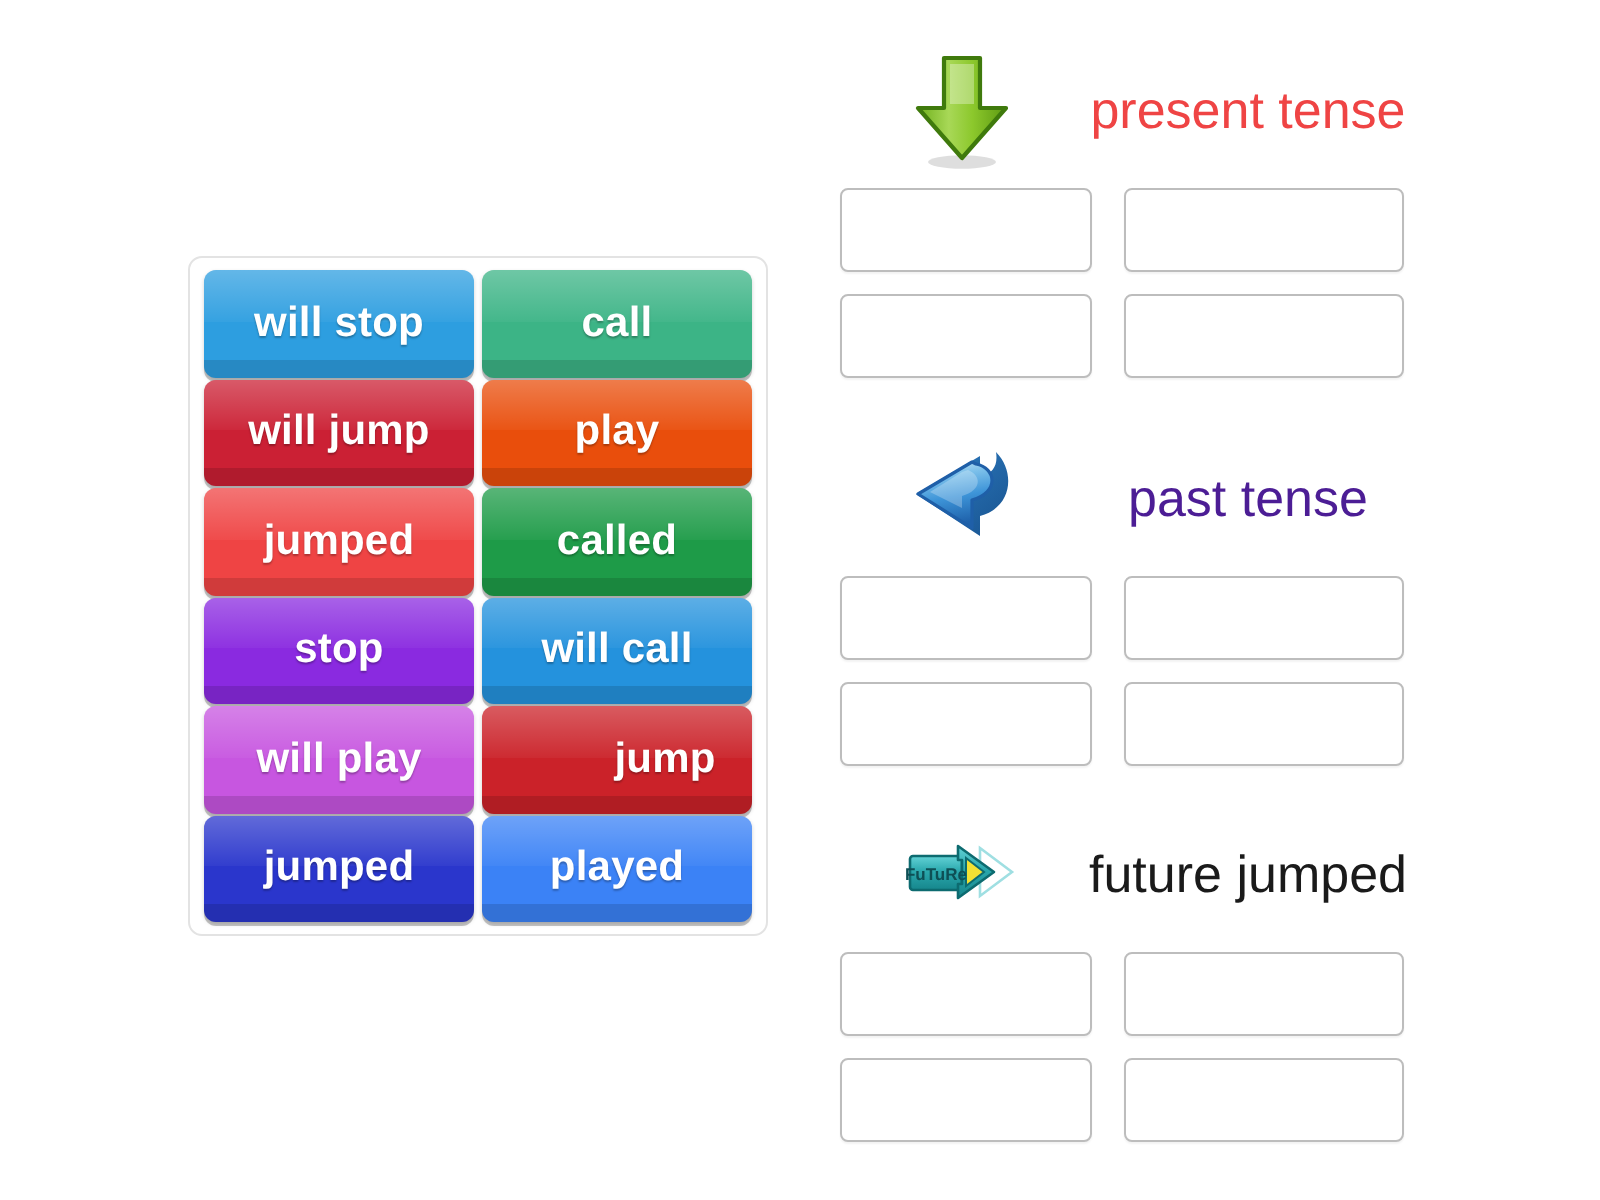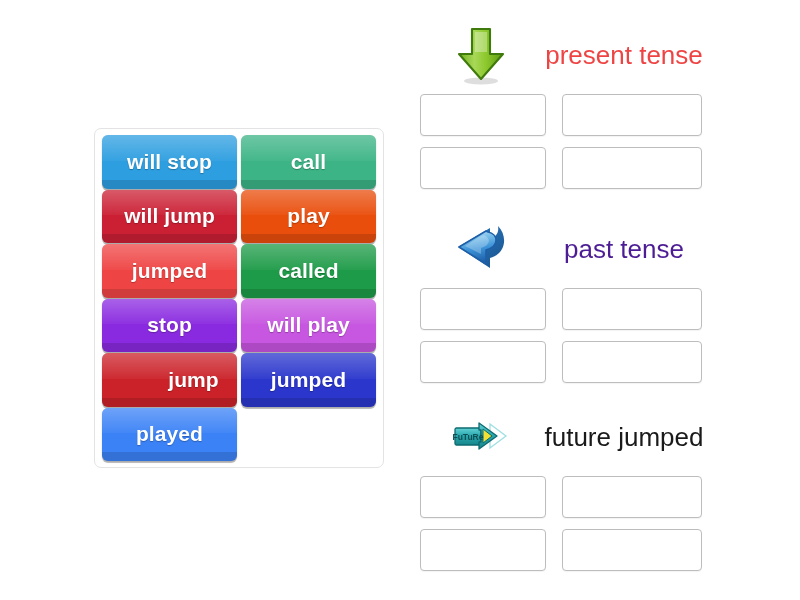--- a/index.html
+++ b/index.html
@@ -148,20 +148,23 @@
     </div>
     <div class="tile" style="background: #ef4444;">
       <span class="tile-label">jumped</span>
     </div>
     <div class="tile" style="background: rgb(30, 155, 72);">
       <span class="tile-label">called</span>
     </div>
     <div class="tile" style="background: rgb(138, 42, 224);">
       <span class="tile-label">stop</span>
     </div>
+    <div class="tile" style="background: rgb(36, 146, 221);">
+      <span class="tile-label">will call</span>
+    </div>
     <div class="tile" style="background: rgb(199, 86, 224);">
       <span class="tile-label">will play</span>
     </div>
     <div class="tile" style="background: rgb(203, 34, 41); padding-left: 48px;">
       <span class="tile-label">jump</span>
     </div>
     <div class="tile" style="background: rgb(42, 54, 204);">
       <span class="tile-label">jumped</span>
     </div>
     <div class="tile" style="background: #3b82f6;">

